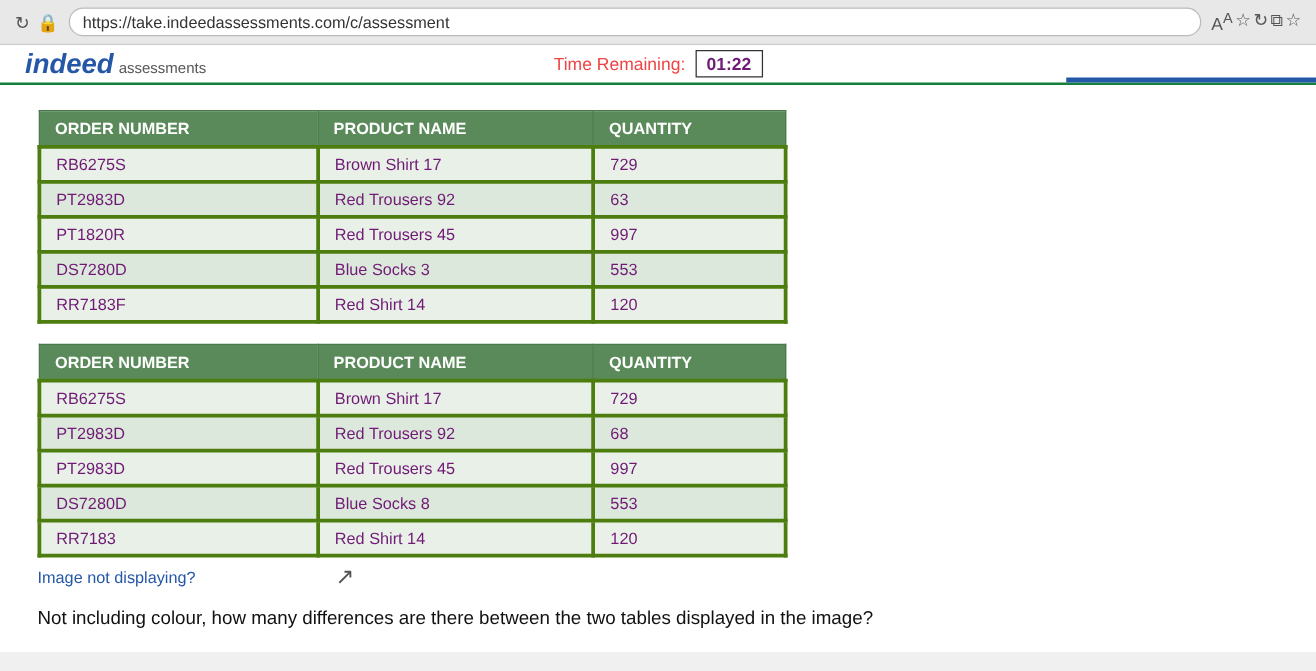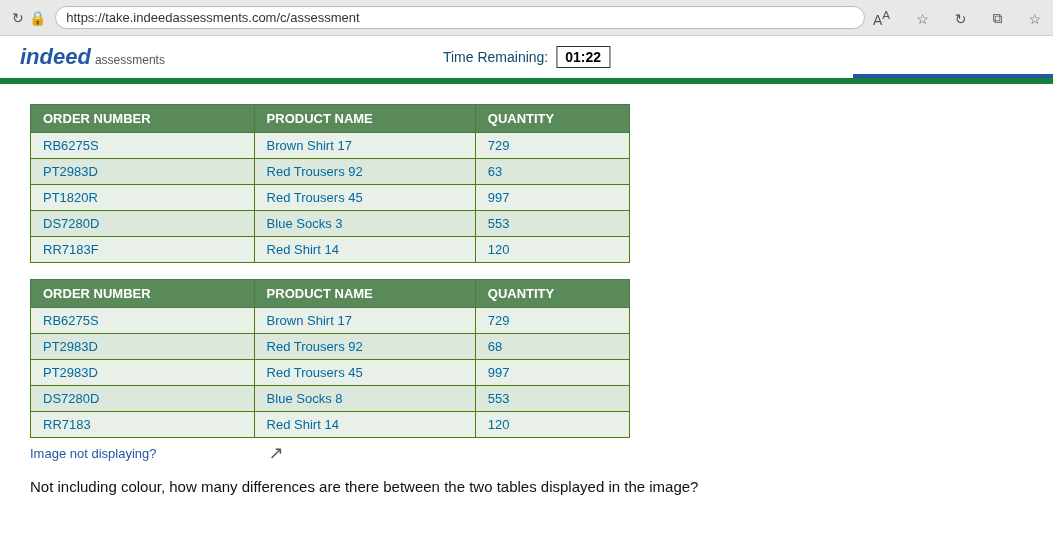--- a/index.html
+++ b/index.html
@@ -34,37 +34,37 @@
       border: 1px solid #bbb;
       border-radius: 12px;
       padding: 3px 10px;
       font-size: 13px;
       color: #333;
       display: flex;
       align-items: flex-end;
     }
     .browser-icons-right {
       display: flex;
-      align-items: flex-end;
-      gap: 26px;
+      align-items: flex-start;
+      gap: 2px;
       color: #555;
       font-size: 14px;
     }
     .browser-icons-right span {
       cursor: pointer;
     }
 
     
     .app-header {
       background: #fff;
-      height: 48px;
+      height: 32px;
       display: flex;
       align-items: center;
       padding: 0 20px;
-      border-bottom: 6px solid #15803d;
+      border-bottom: 2px solid #15803d;
       position: relative;
     }
     .logo-area {
       display: flex;
       align-items: baseline;
       gap: 2px;
     }
     .logo-indeed {
       font-size: 22px;
       font-weight: bold;
@@ -79,30 +79,30 @@
     .header-center {
       position: absolute;
       left: 50%;
       transform: translateX(-50%);
       display: flex;
       align-items: center;
       gap: 8px;
       font-size: 14px;
     }
     .time-label {
-      color: #0c4a6e;
+      color: #ef4444;
       text-align: center;
     }
     .time-value {
       background: #fff;
       border: 1px solid #333;
       padding: 2px 8px;
       font-weight: bold;
       font-size: 14px;
-      color: #000000;
+      color: #701a75;
     }
     .header-progress {
       position: absolute;
       right: 0;
       bottom: 0;
       height: 4px;
       width: 200px;
       background: #2557a7;
     }
 
@@ -133,22 +133,22 @@
       color: #fff;
       padding: 6px 12px;
       text-align: left;
       font-size: 13px;
       font-weight: bold;
       border: 1px solid #4a7a4a;
     }
     .data-table td {
       padding: 5px 12px;
       font-size: 13px;
-      color: #0369a1;
-      border: 1px solid #4d7c0f;
+      color: #701a75;
+      border: 3px solid #4d7c0f;
       background: #e8f0e8;
       margin-left: 11px;
     }
     .data-table tr:nth-child(even) td {
       background: #dce8dc;
     }
 
     
     .image-link {
       color: #2557a7;

